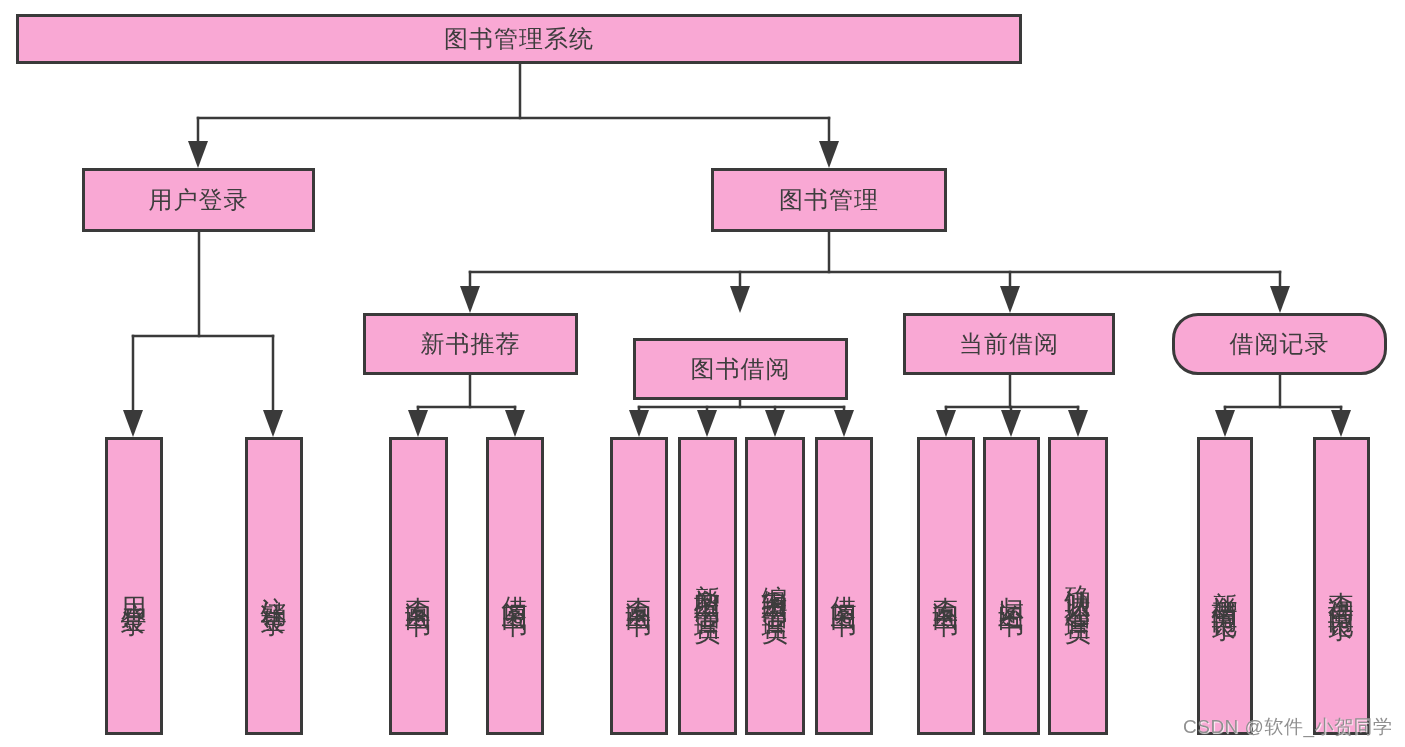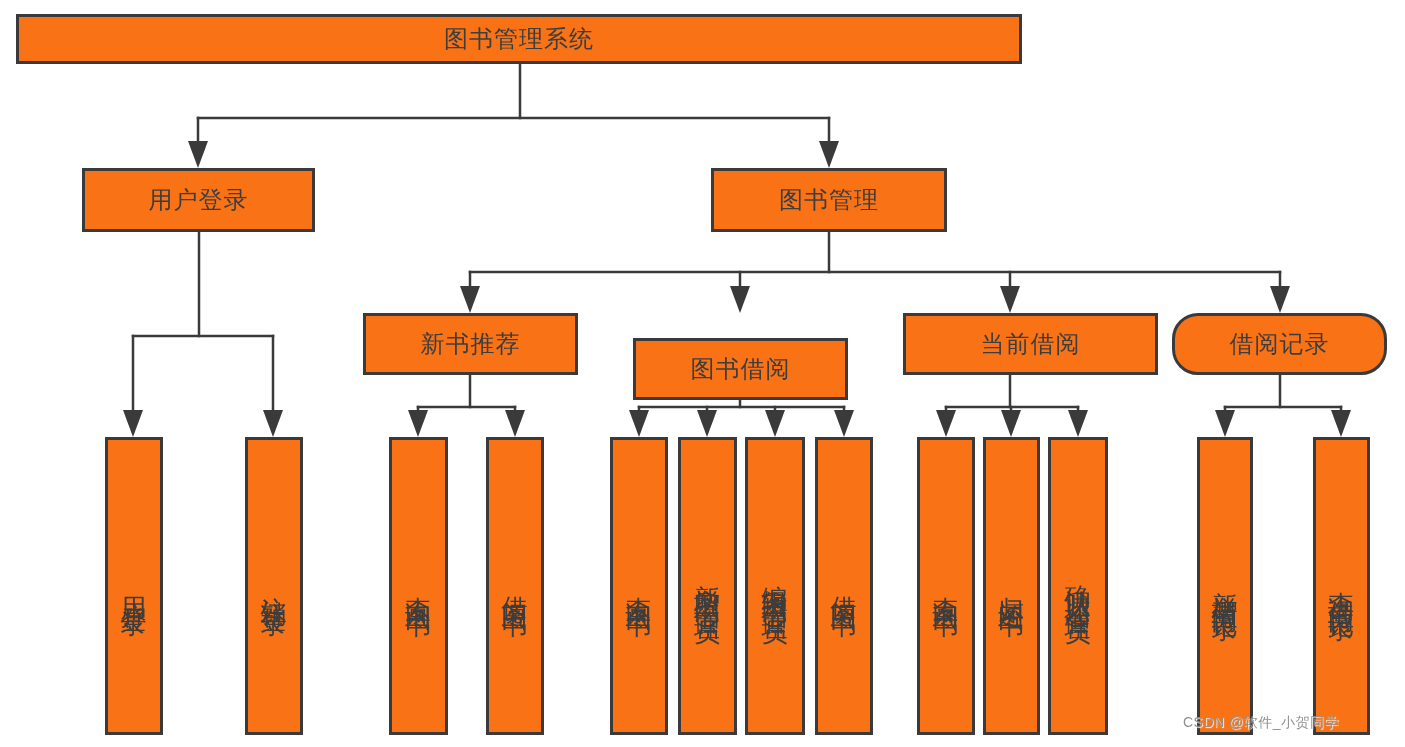--- a/index.html
+++ b/index.html
@@ -11,21 +11,21 @@
     font-family: "Liberation Sans", sans-serif;
     overflow: hidden;
   }
   svg.connectors {
     position: absolute;
     left: 0; top: 0;
     width: 1405px; height: 747px;
   }
   .box {
     position: absolute;
-    background: #f97316;
+    background: #f9a8d4;
     border: 3px solid #3a3a3a;
     box-sizing: border-box;
     display: flex;
     align-items: center;
     justify-content: center;
     color: #3d3d3d;
     z-index: 2;
   }
   .box.h { font-size: 24px; letter-spacing: 1px; }
   .box.v .vtext {
@@ -33,21 +33,21 @@
     text-orientation: mixed;
     font-size: 26px;
     line-height: 1;
     letter-spacing: 5px;
     white-space: nowrap;
   }
   .watermark {
     position: absolute;
     left: 1183px;
     top: 714px;
-    font-size: 14px;
+    font-size: 19px;
     color: #909090;
     letter-spacing: 0.5px;
     text-shadow: 1px 1px 1px rgba(255,255,255,0.9);
     z-index: 6;
     white-space: nowrap;
   }
 </style>
 </head>
 <body>
 
@@ -129,21 +129,21 @@
   <div class="box h" style="left:711px; top:168px; width:236px; height:64px;">
     <span>图书管理</span>
   </div>
 
   <div class="box h" style="left:363px; top:313px; width:215px; height:62px;">
     <span>新书推荐</span>
   </div>
   <div class="box h" style="left:633px; top:313px; width:215px; height:62px;margin-top:25px;">
     <span>图书借阅</span>
   </div>
-  <div class="box h" style="left:903px; top:313px; width:255px; height:62px;">
+  <div class="box h" style="left:903px; top:313px; width:212px; height:62px;">
     <span>当前借阅</span>
   </div>
   <div class="box h" style="left:1172px; top:313px; width:215px; height:62px;border-radius:26px;">
     <span>借阅记录</span>
   </div>
 
   <div class="box v" style="left:105px; top:437px; width:58px; height:298px;">
     <span class="vtext">用户登录</span>
   </div>
   <div class="box v" style="left:245px; top:437px; width:58px; height:298px;">

